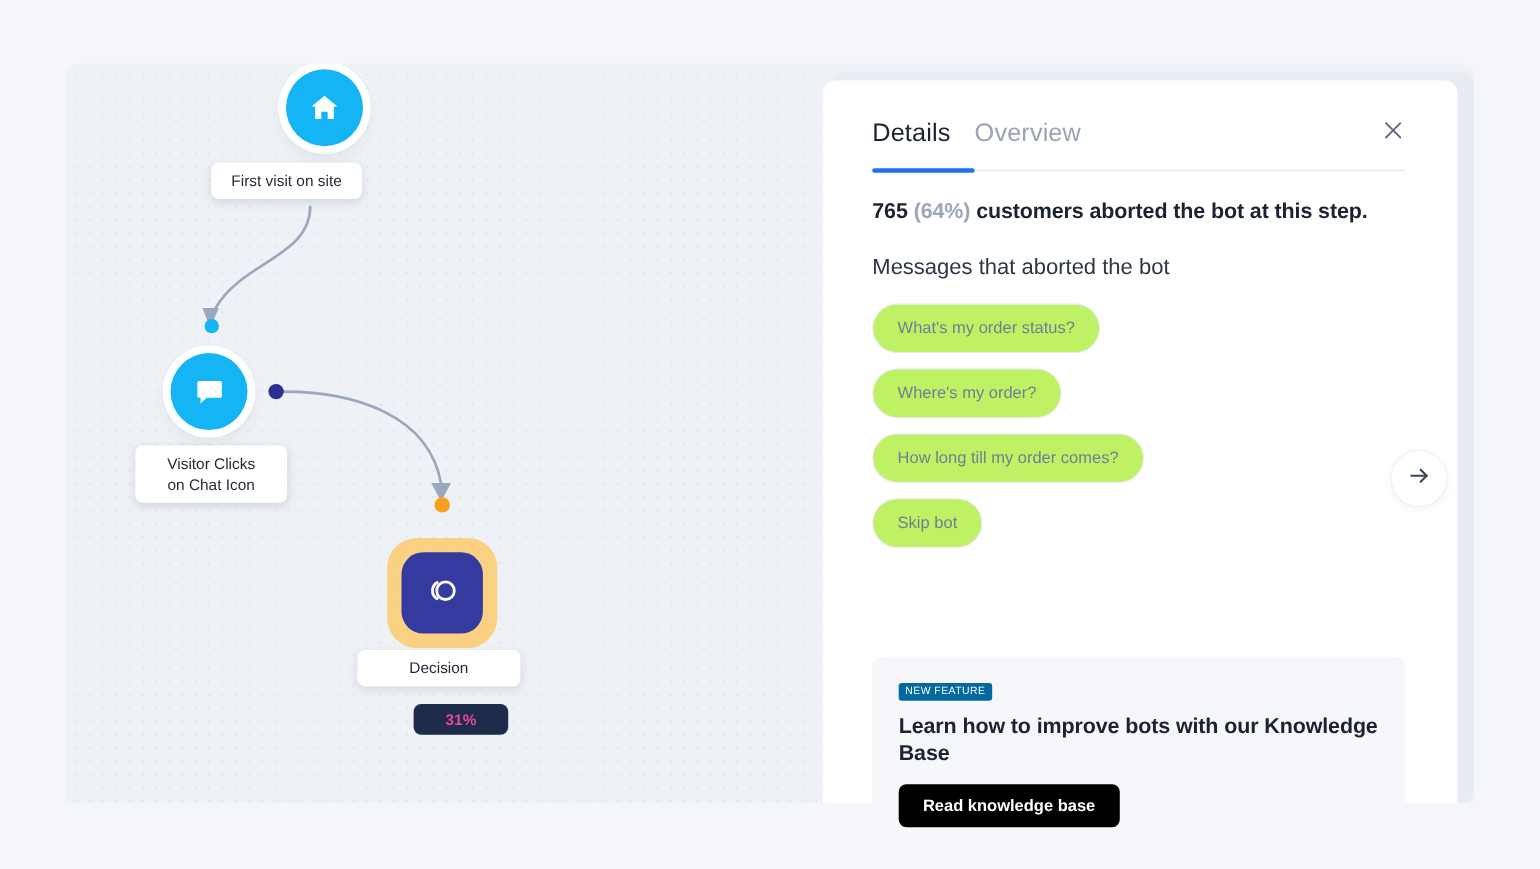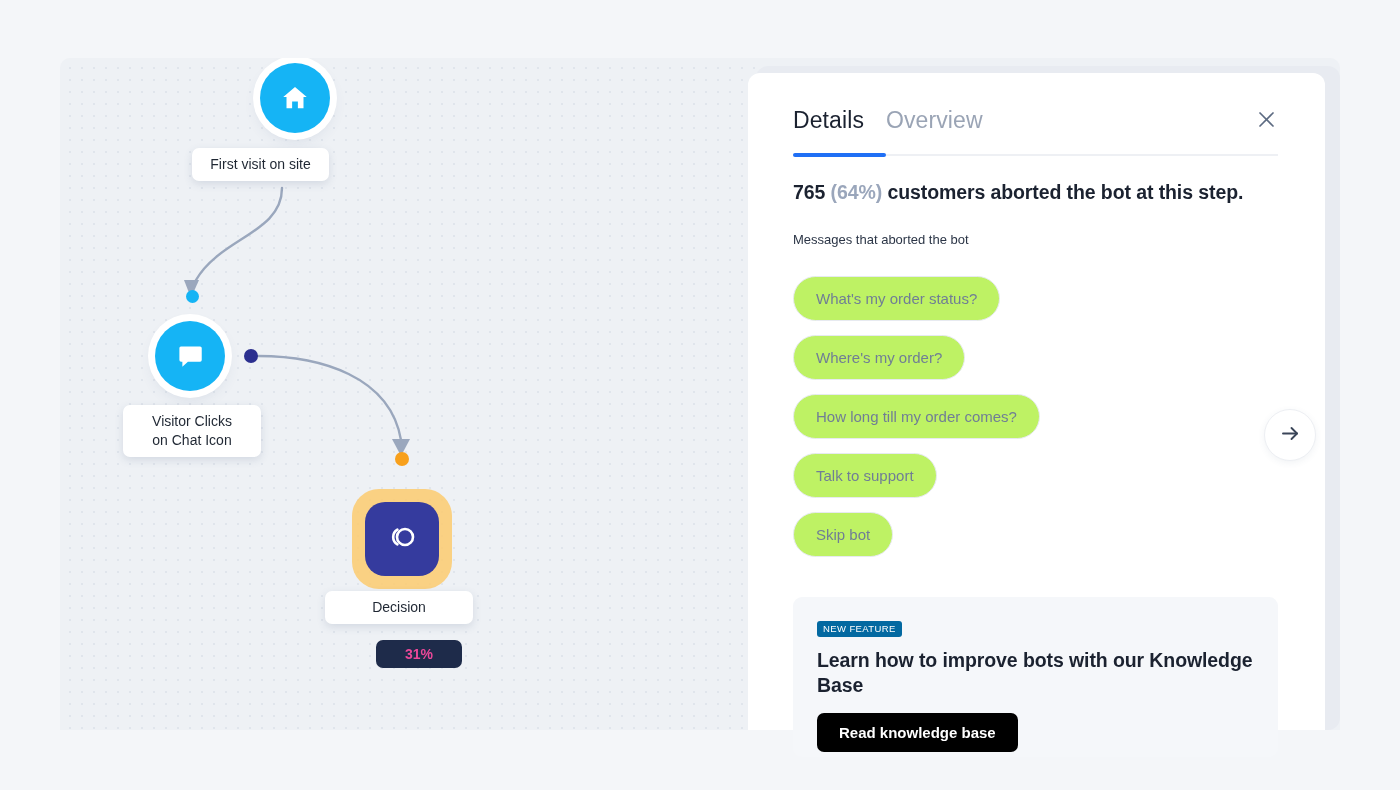--- a/index.html
+++ b/index.html
@@ -129,21 +129,21 @@
 
   .headline {
     position:absolute; left:793px; top:181px;
     font-size:19.5px; font-weight:700; color:#1b2230;
     letter-spacing:-.1px;
   }
   .headline .pct { color:#9aa6bb; font-weight:700; }
 
   .sub-label {
     position:absolute; left:793px; top:232px;
-    font-size:13px; color:#2b3546;
+    font-size:20px; color:#2b3546;
   }
 
   .chips { position:absolute; left:793px; top:276px; }
   .chip {
     display:inline-flex; align-items:center;
     height:45px; padding:0 22px;
     border:1.4px solid #e7eaf0;
     border-radius:24px;
     font-size:15px; color:#707e95;
     margin-bottom:14px;
@@ -286,21 +286,20 @@
   <div class="headline">
     <span>765</span><span>&nbsp;</span><span class="pct">(64%)</span><span>&nbsp;</span><span>customers aborted the bot at this step.</span>
   </div>
 
   <div class="sub-label">Messages that aborted the bot</div>
 
   <div class="chips">
     <div class="chip-row"><span class="chip">What's my order status?</span></div>
     <div class="chip-row"><span class="chip">Where's my order?</span></div>
     <div class="chip-row"><span class="chip">How long till my order comes?</span></div>
-    <div class="chip-row"><span class="chip">Talk to support</span></div>
     <div class="chip-row"><span class="chip">Skip bot</span></div>
   </div>
 
   <div id="promo">
     <span class="new-badge">NEW FEATURE</span>
     <div class="promo-title">Learn how to improve bots with our Knowledge Base</div>
     <button class="promo-cta">Read knowledge base</button>
   </div>
 
   <div id="next-btn">

